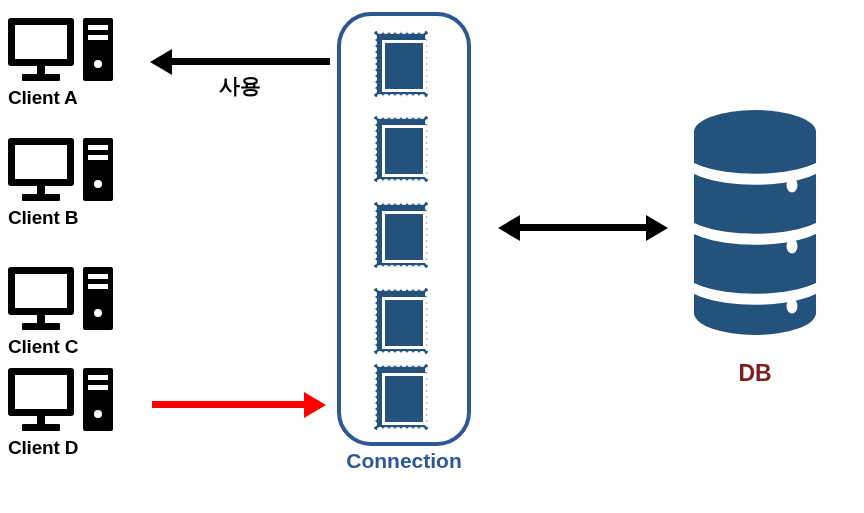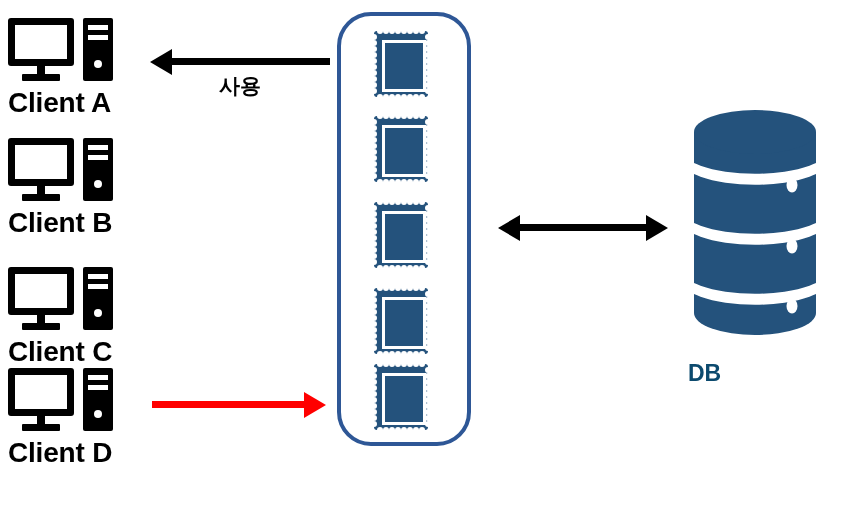--- a/index.html
+++ b/index.html
@@ -17,21 +17,21 @@
     background: #ffffff;
     overflow: hidden;
   }
   .abs { position: absolute; }
 
   
   .client-group { position: absolute; left: 8px; width: 140px; }
   .client-icon { position: relative; width: 118px; height: 68px; }
   .client-label {
     margin-top: 2px;
-    font-size: 28px;
+    font-size: 19px;
     font-weight: bold;
     color: #000000;
     letter-spacing: -0.2px;
     line-height: 1.05;
     white-space: nowrap;
   }
 
   
   .mon-screen {
     position: absolute; left: 0; top: 0;
@@ -112,24 +112,24 @@
   .stamp { position: absolute; width: 66px; height: 76px; }
   .stamp svg { display: block; width: 100%; height: 100%; }
 
   
   .db-wrap { position: absolute; left: 688px; top: 110px; width: 134px; height: 225px; }
   .db-wrap svg { display: block; width: 100%; height: 100%; }
   .db-label {
     position: absolute;
     left: 688px; top: 360px;
     width: 134px;
-    text-align: left;
+    text-align: center;
     font-size: 23px;
     font-weight: bold;
-    color: #0c4a6e;
+    color: #7f1d1d;
   }
 </style>
 </head>
 <body>
 
 <div id="canvas">
 
   <div class="client-group" style="top:18px;">
     <div class="client-icon">
       <div class="mon-screen"></div>
@@ -239,20 +239,21 @@
 
   <div class="stamp" style="left:371px; top:361px;">
     <svg viewBox="0 0 66 76" xmlns="http://www.w3.org/2000/svg">
       <path fill="#24527C" d="M3,6 a3,3 0 0 1 3,-3 a3,3 0 0 0 6,0 a3,3 0 0 0 6,0 a3,3 0 0 0 6,0 a3,3 0 0 0 6,0 a3,3 0 0 0 6,0 a3,3 0 0 0 6,0 a3,3 0 0 0 6,0 a3,3 0 0 0 6,0 a3,3 0 0 1 3,3 a3,3 0 0 0 0,6 a3,3 0 0 0 0,6 a3,3 0 0 0 0,6 a3,3 0 0 0 0,6 a3,3 0 0 0 0,6 a3,3 0 0 0 0,6 a3,3 0 0 0 0,6 a3,3 0 0 0 0,6 a3,3 0 0 0 0,6 a3,3 0 0 0 0,6 a3,3 0 0 1 -3,3 a3,3 0 0 0 -6,0 a3,3 0 0 0 -6,0 a3,3 0 0 0 -6,0 a3,3 0 0 0 -6,0 a3,3 0 0 0 -6,0 a3,3 0 0 0 -6,0 a3,3 0 0 0 -6,0 a3,3 0 0 0 -6,0 a3,3 0 0 1 -3,-3 a3,3 0 0 0 0,-6 a3,3 0 0 0 0,-6 a3,3 0 0 0 0,-6 a3,3 0 0 0 0,-6 a3,3 0 0 0 0,-6 a3,3 0 0 0 0,-6 a3,3 0 0 0 0,-6 a3,3 0 0 0 0,-6 a3,3 0 0 0 0,-6 a3,3 0 0 0 0,-6 Z"></path>
       <rect x="11" y="12" width="44" height="52" fill="#ffffff"></rect>
       <rect x="14" y="15" width="38" height="46" fill="#24527C"></rect>
     </svg>
   </div>
 
   <div class="pool-label">
+    <div>Connection</div>
   </div>
 
   <div class="db-wrap">
     <svg viewBox="0 0 134 225" xmlns="http://www.w3.org/2000/svg">
       <defs>
         <clipPath id="dbclip">
           <path d="M6,22 L6,203 a61,22 0 0 0 122,0 L128,22 Z"></path>
         </clipPath>
       </defs>
 

